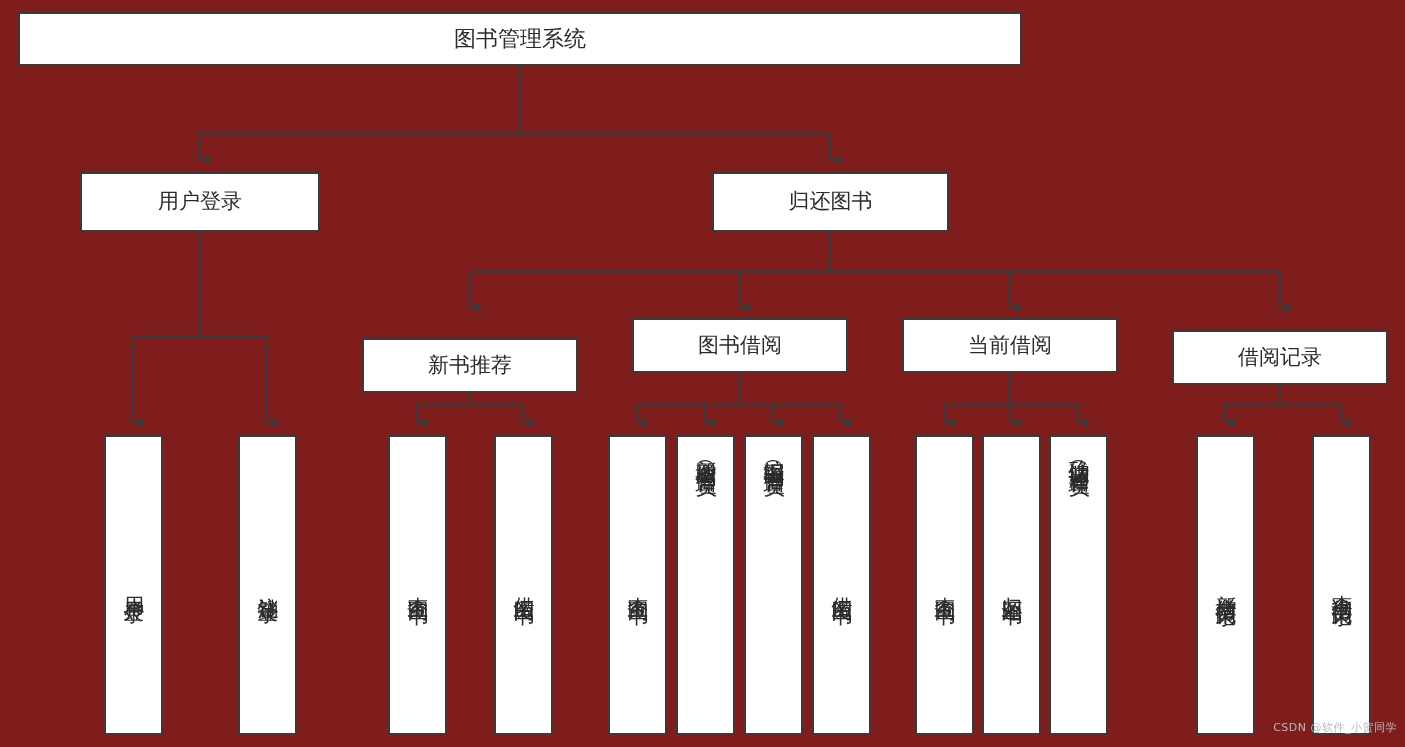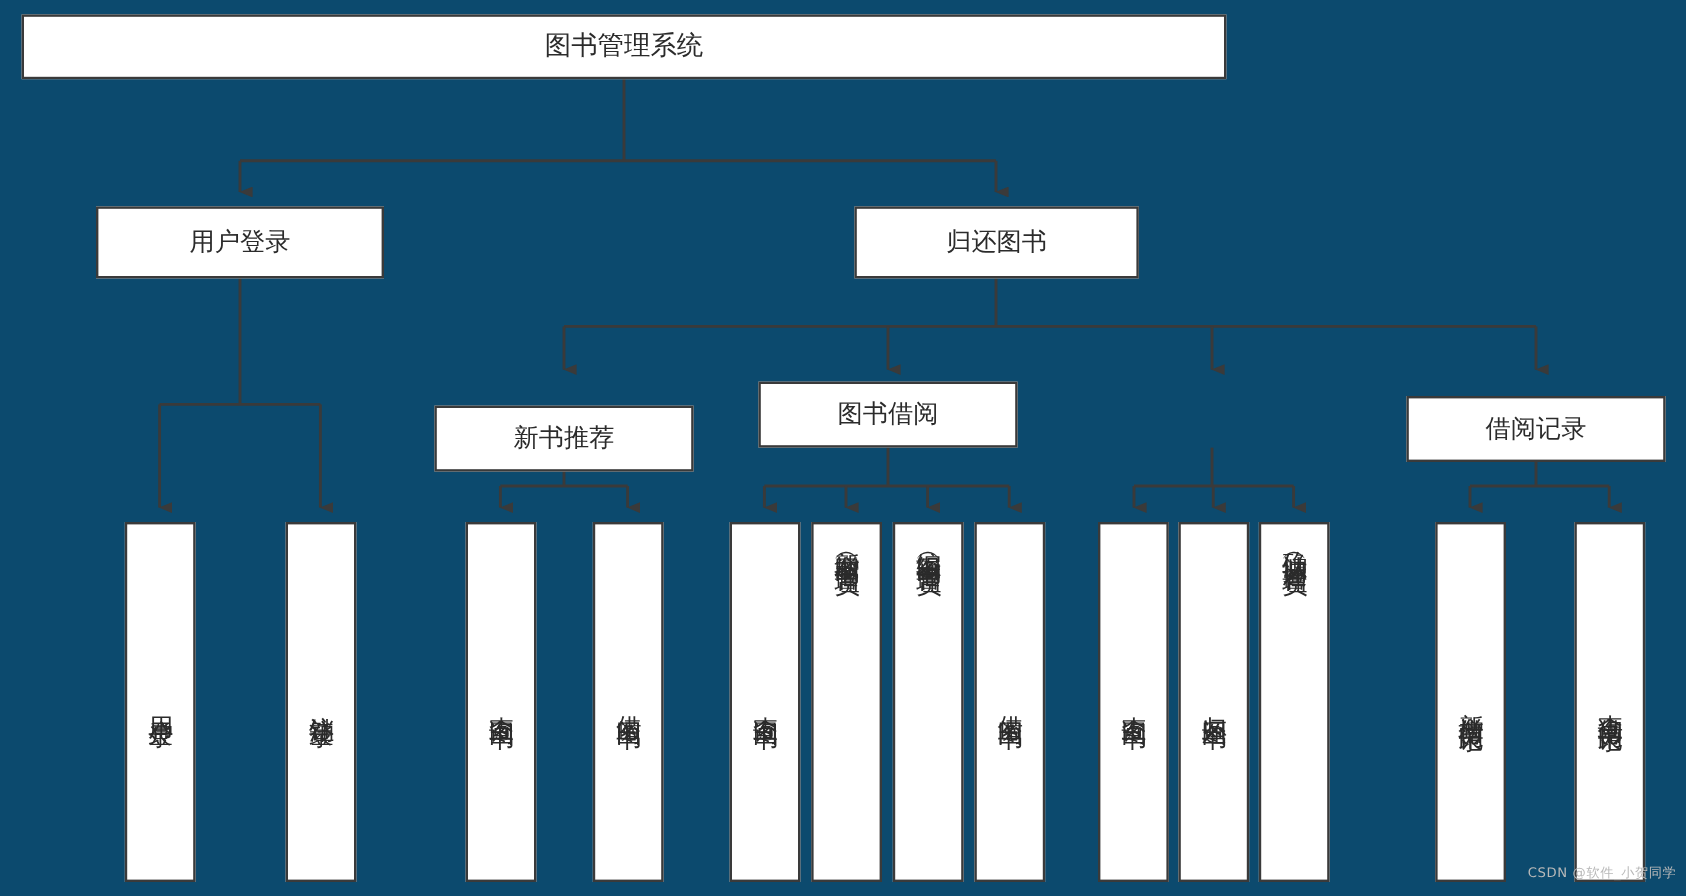--- a/index.html
+++ b/index.html
@@ -7,21 +7,21 @@
     padding: 0;
     background: #ffffff;
   }
   body {
     font-family: "DejaVu Sans", "Liberation Sans", sans-serif;
   }
   #canvas {
     position: relative;
     width: 1405px;
     height: 747px;
-    background: #0c4a6e;
+    background: #7f1d1d;
     overflow: hidden;
   }
   svg.wires {
     position: absolute;
     left: 0;
     top: 0;
     width: 1405px;
     height: 747px;
     pointer-events: none;
   }
@@ -139,20 +139,23 @@
   <div class="node h" style="left:712px; top:172px; width:237px; height:60px;">
     <span class="label">归还图书</span>
   </div>
 
   <div class="node h" style="left:362px; top:318px; width:216px; height:55px;margin-top:20px;">
     <span class="label">新书推荐</span>
   </div>
   <div class="node h" style="left:632px; top:318px; width:216px; height:55px;align-items:center;">
     <span class="label">图书借阅</span>
   </div>
+  <div class="node h" style="left:902px; top:318px; width:216px; height:55px;">
+    <span class="label">当前借阅</span>
+  </div>
   <div class="node h" style="left:1172px; top:318px; width:216px; height:55px;margin-top:12px;">
     <span class="label">借阅记录</span>
   </div>
 
   <div class="node v mid" style="left:104px; top:435px; width:59px; height:300px;">
     <span class="label">用户登录</span>
   </div>
   <div class="node v mid" style="left:238px; top:435px; width:59px; height:300px;">
     <span class="label">注销登录</span>
   </div>

